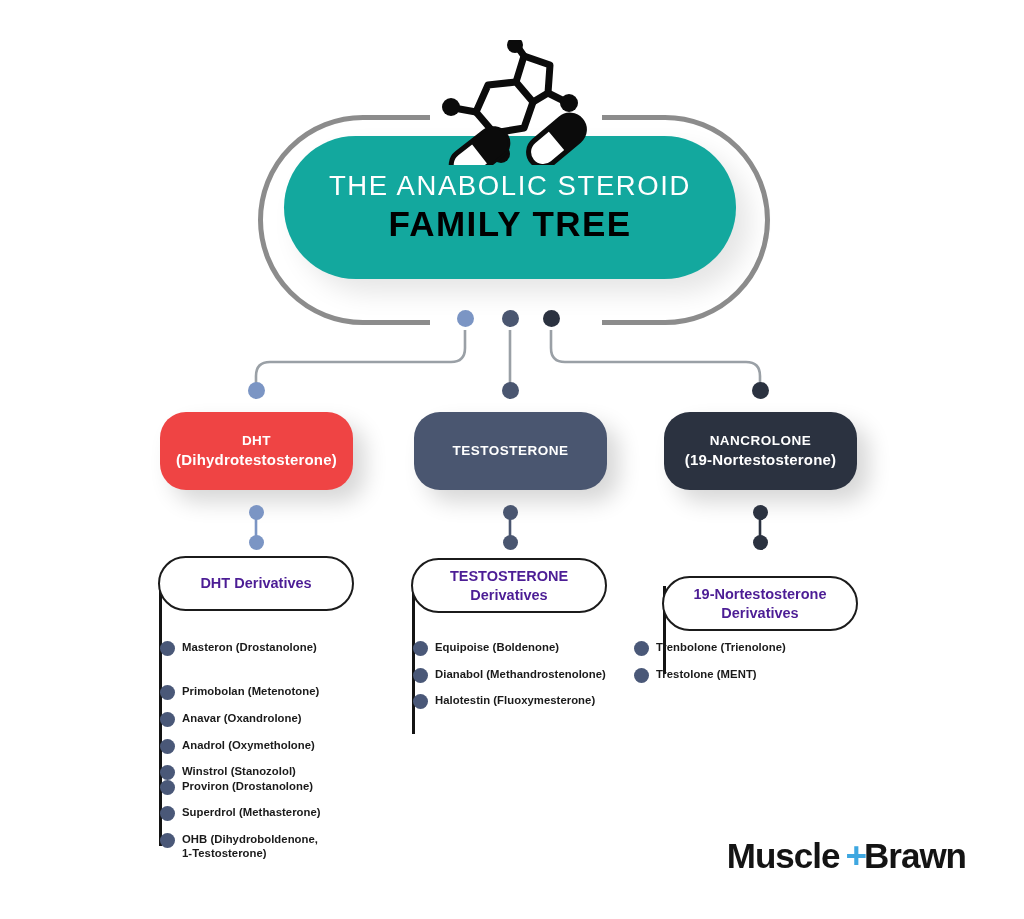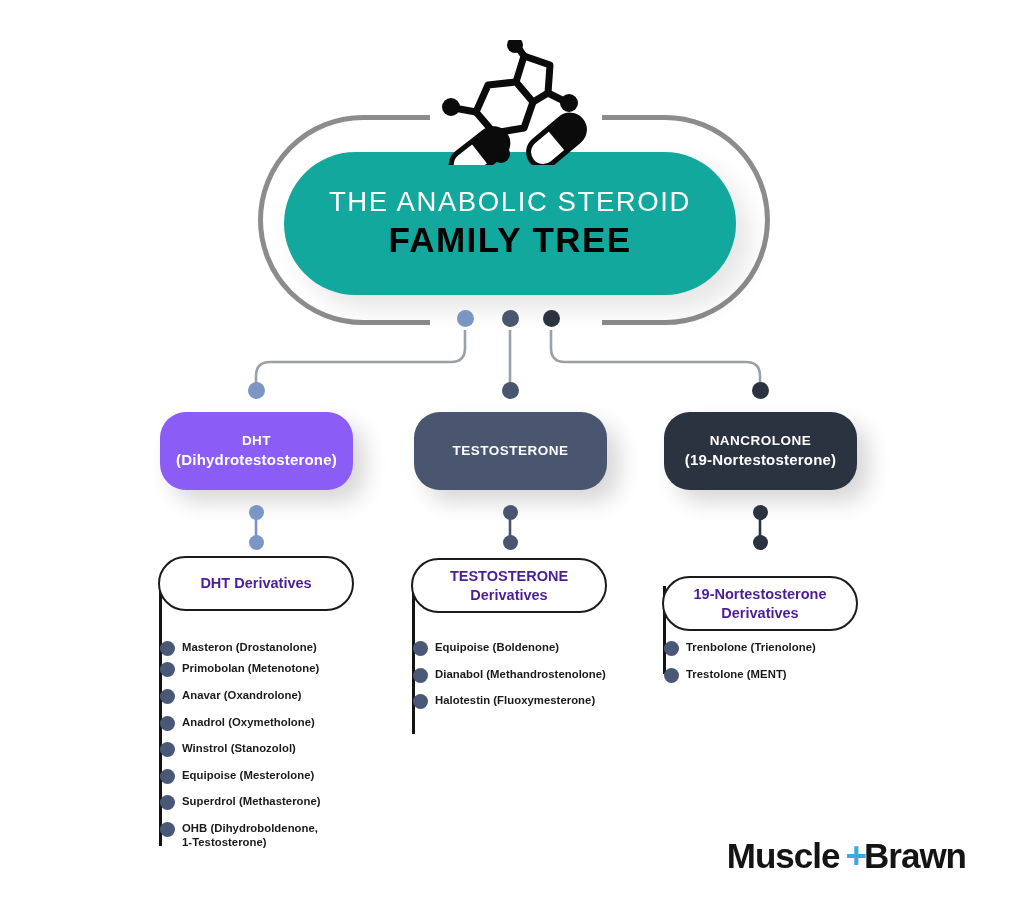--- a/index.html
+++ b/index.html
@@ -16,21 +16,21 @@
     position: absolute; left: 258px; top: 115px;
     width: 512px; height: 210px;
     border: 5px solid #8c8c8c;
     border-radius: 105px;
     background: transparent;
   }
   .ring-mask {
     position: absolute; background: #ffffff;
   }
   .hero-card {
-    position: absolute; left: 284px; top: 152px;
+    position: absolute; left: 284px; top: 136px;
     width: 452px; height: 143px;
     background: #13a89e;
     border-radius: 72px;
     display: flex; flex-direction: column;
     align-items: center; justify-content: center;
     box-shadow: 14px 14px 26px rgba(0,0,0,0.10);
     z-index: 4;
   }
   .hero-line1 {
     color: #ffffff; font-size: 27.5px; font-weight: 500;
@@ -170,21 +170,21 @@
   <div class="node" style="left:502px; top:382px; width:17px; height:17px; background:#4a5670;"></div>
   <div class="node" style="left:752px; top:382px; width:17px; height:17px; background:#2b3240;"></div>
 
   <div class="node" style="left:249px; top:505px; width:15px; height:15px; background:#7b95c4;"></div>
   <div class="node" style="left:249px; top:535px; width:15px; height:15px; background:#7b95c4;"></div>
   <div class="node" style="left:503px; top:505px; width:15px; height:15px; background:#4a5670;"></div>
   <div class="node" style="left:503px; top:535px; width:15px; height:15px; background:#4a5670;"></div>
   <div class="node" style="left:753px; top:505px; width:15px; height:15px; background:#2b3240;"></div>
   <div class="node" style="left:753px; top:535px; width:15px; height:15px; background:#2b3240;"></div>
 
-  <div class="cat" id="cat-dht" style="left:160px; top:412px; background:#8b5cf6;">
+  <div class="cat" id="cat-dht" style="left:160px; top:412px; background:#ef4444;">
     <div class="cat-l1">DHT</div>
     <div class="cat-l2">(Dihydrotestosterone)</div>
   </div>
   <div class="cat" id="cat-test" style="left:414px; top:412px; background:#4a5670;">
     <div class="cat-l1">TESTOSTERONE</div>
   </div>
   <div class="cat" id="cat-nand" style="left:664px; top:412px; background:#2b3240;">
     <div class="cat-l1">NANCROLONE</div>
     <div class="cat-l2">(19-Nortestosterone)</div>
   </div>
@@ -196,43 +196,43 @@
     <div class="deriv-l1">TESTOSTERONE</div>
     <div class="deriv-l2">Derivatives</div>
   </div>
   <div class="deriv" style="left:662px; top:560px;margin-top:16px;">
     <div class="deriv-l1">19-Nortestosterone</div>
     <div class="deriv-l2">Derivatives</div>
   </div>
 
   <div class="stem" style="left:159px; top:584px; height:262px;"></div>
   <div class="list" style="left:182px; top:640px; width:200px;">
-    <div class="item" style="margin-bottom:7px;">
+    <div class="item" style="margin-bottom:30px;">
         <span class="dot"></span>
         <span class="txt">Masteron (Drostanolone)</span>
       </div>
     <div class="item" style="margin-bottom:12.5px;">
         <span class="dot"></span>
         <span class="txt">Primobolan (Metenotone)</span>
       </div>
     <div class="item" style="margin-bottom:12.5px;text-align:right;">
         <span class="dot"></span>
         <span class="txt">Anavar (Oxandrolone)</span>
       </div>
     <div class="item" style="margin-bottom:12.5px;">
         <span class="dot"></span>
         <span class="txt">Anadrol (Oxymetholone)</span>
       </div>
-    <div class="item" style="margin-bottom:12px;">
+    <div class="item" style="margin-bottom:0;">
         <span class="dot"></span>
         <span class="txt">Winstrol (Stanozolol)</span>
       </div>
     <div class="item" style="margin-bottom:12.5px;">
         <span class="dot"></span>
-        <span class="txt">Equipoise (Mesterolone)</span>
+        <span class="txt">Proviron (Drostanolone)</span>
       </div>
     <div class="item" style="margin-bottom:12.5px;">
         <span class="dot"></span>
         <span class="txt">Superdrol (Methasterone)</span>
       </div>
     <div class="item" style="width:145px;">
         <span class="dot"></span>
         <span class="txt">OHB (Dihydroboldenone, 1-Testosterone)</span>
       </div>
   </div>
@@ -247,21 +247,21 @@
         <span class="dot"></span>
         <span class="txt">Dianabol (Methandrostenolone)</span>
       </div>
     <div class="item" style="margin-bottom:12.5px;">
         <span class="dot"></span>
         <span class="txt">Halotestin (Fluoxymesterone)</span>
       </div>
   </div>
 
   <div class="stem" style="left:663px; top:586px; height:88px;"></div>
-  <div class="list" style="left:686px; top:640px; width:200px;">
+  <div class="list" style="left:656px; top:640px; width:200px;">
     <div class="item" style="margin-bottom:12.5px;">
         <span class="dot"></span>
         <span class="txt">Trenbolone (Trienolone)</span>
       </div>
     <div class="item">
         <span class="dot"></span>
         <span class="txt">Trestolone (MENT)</span>
       </div>
   </div>
 

